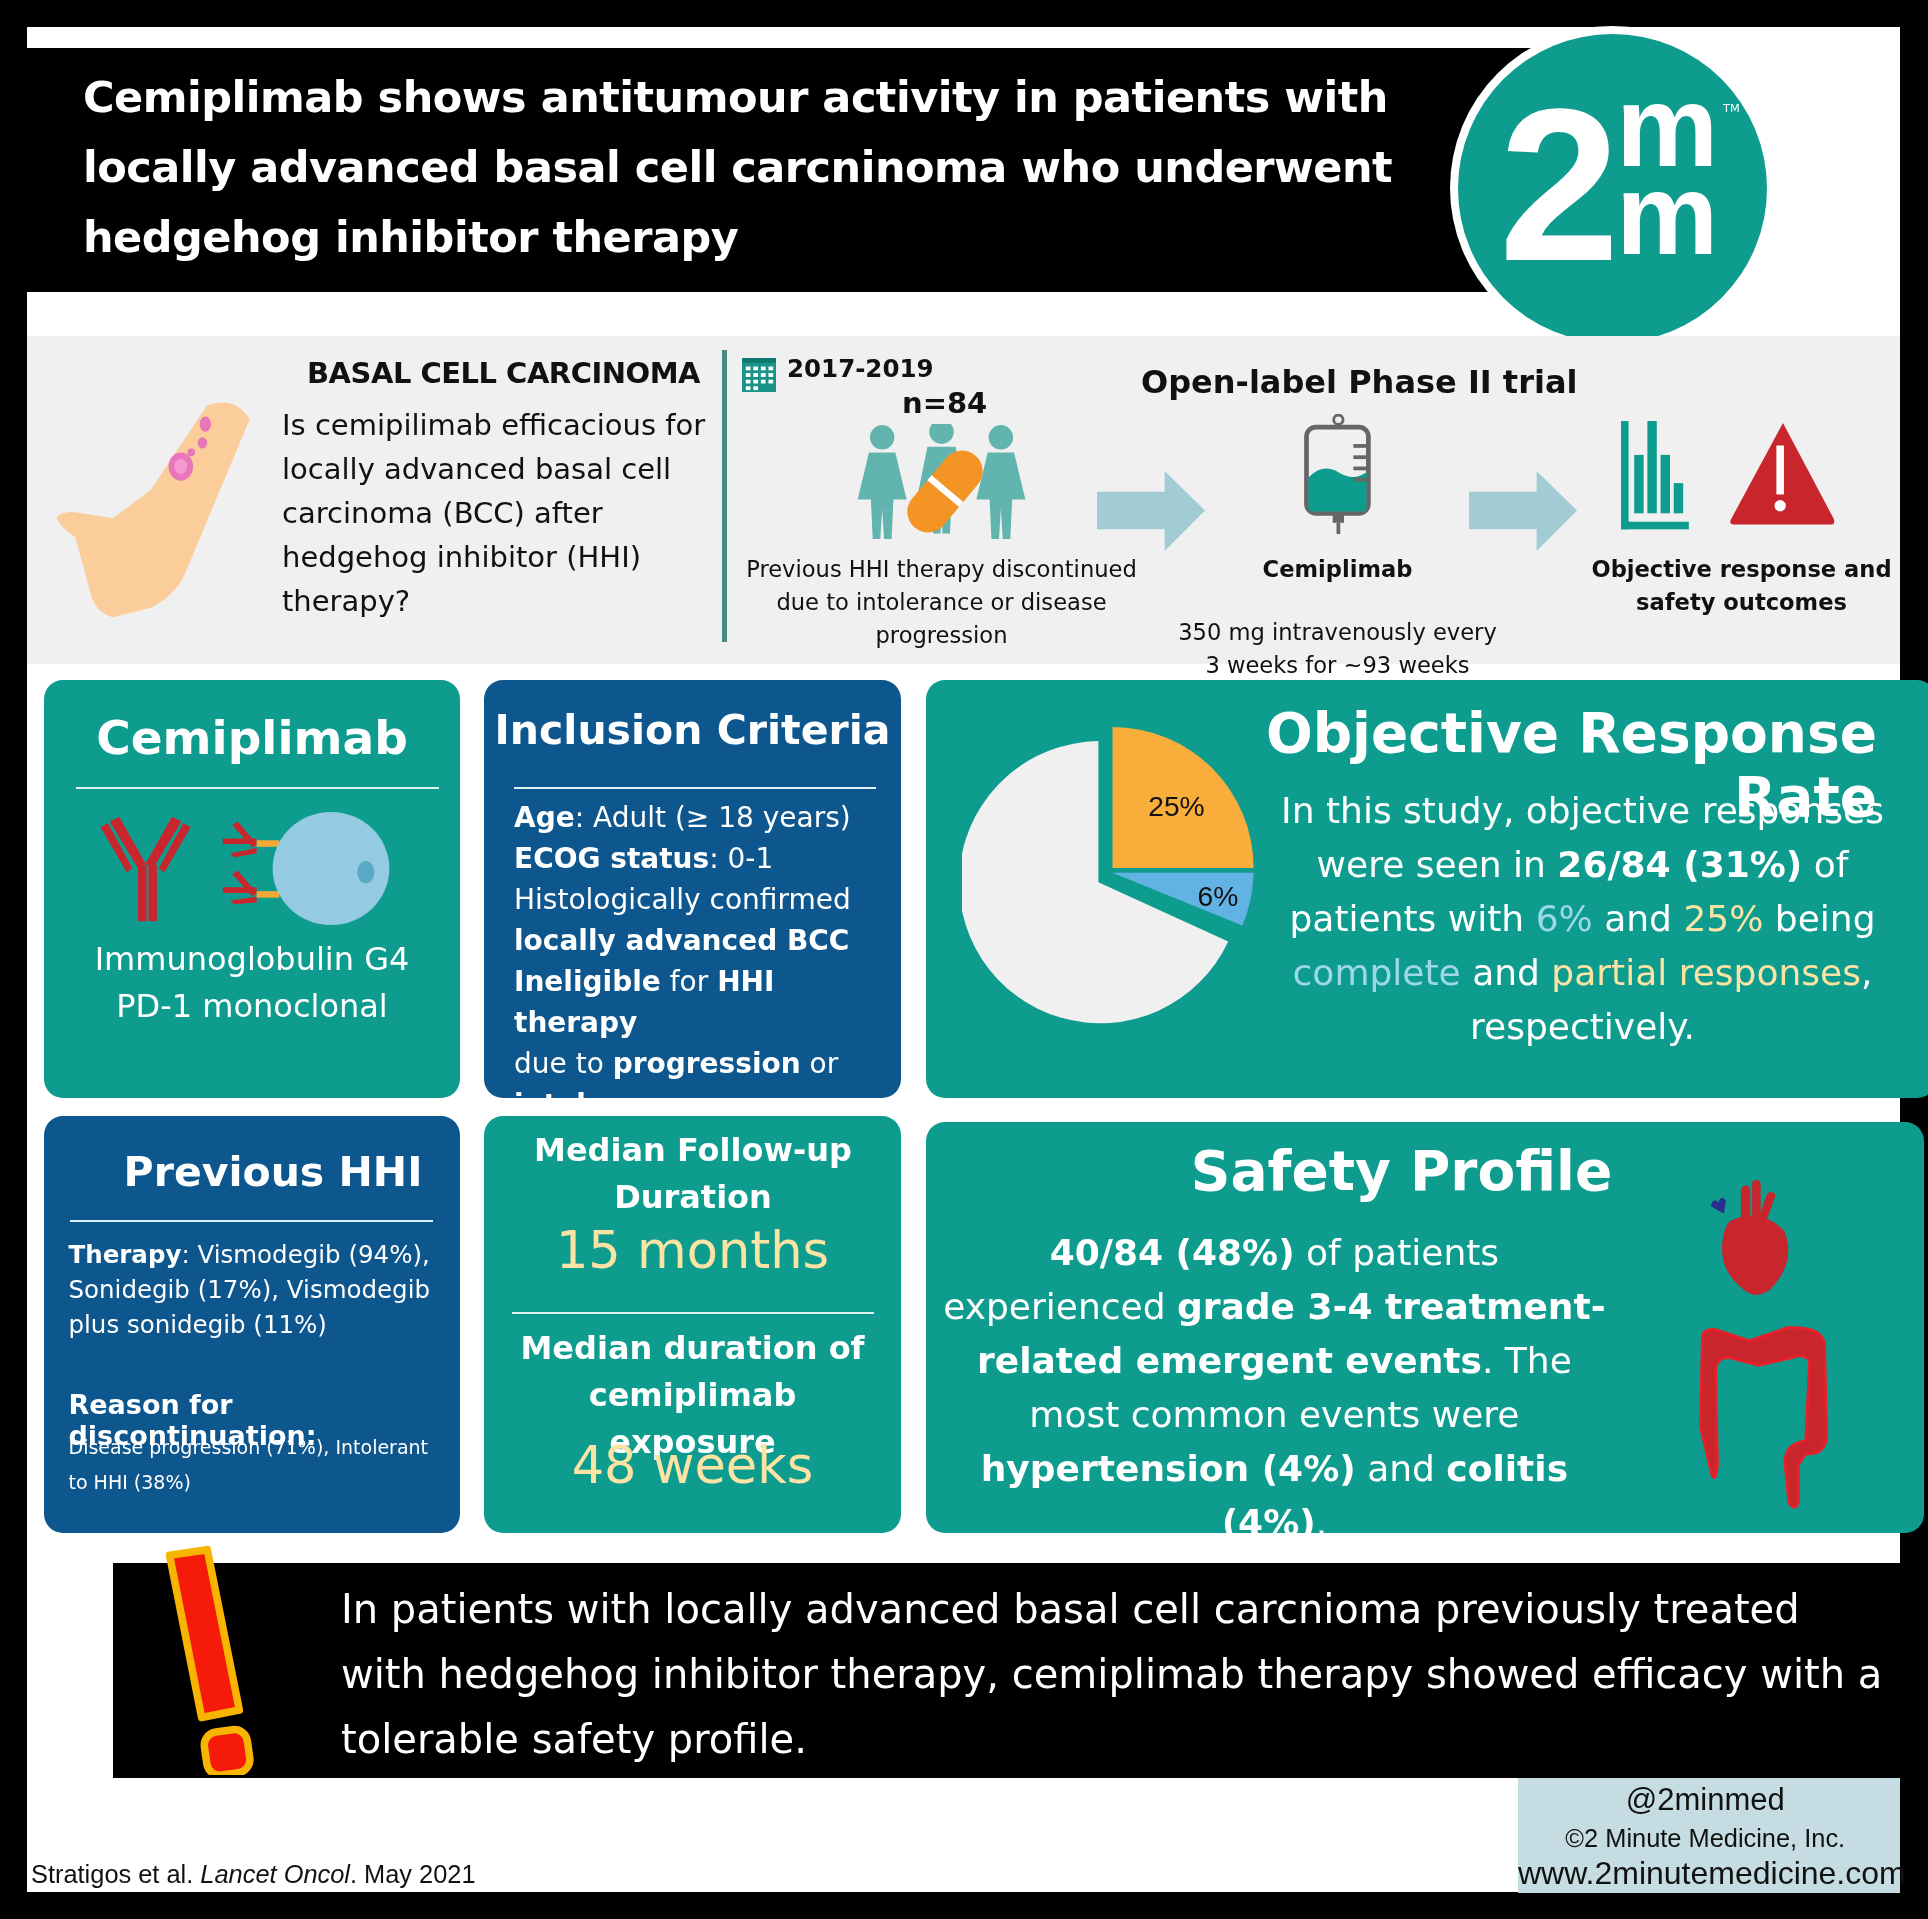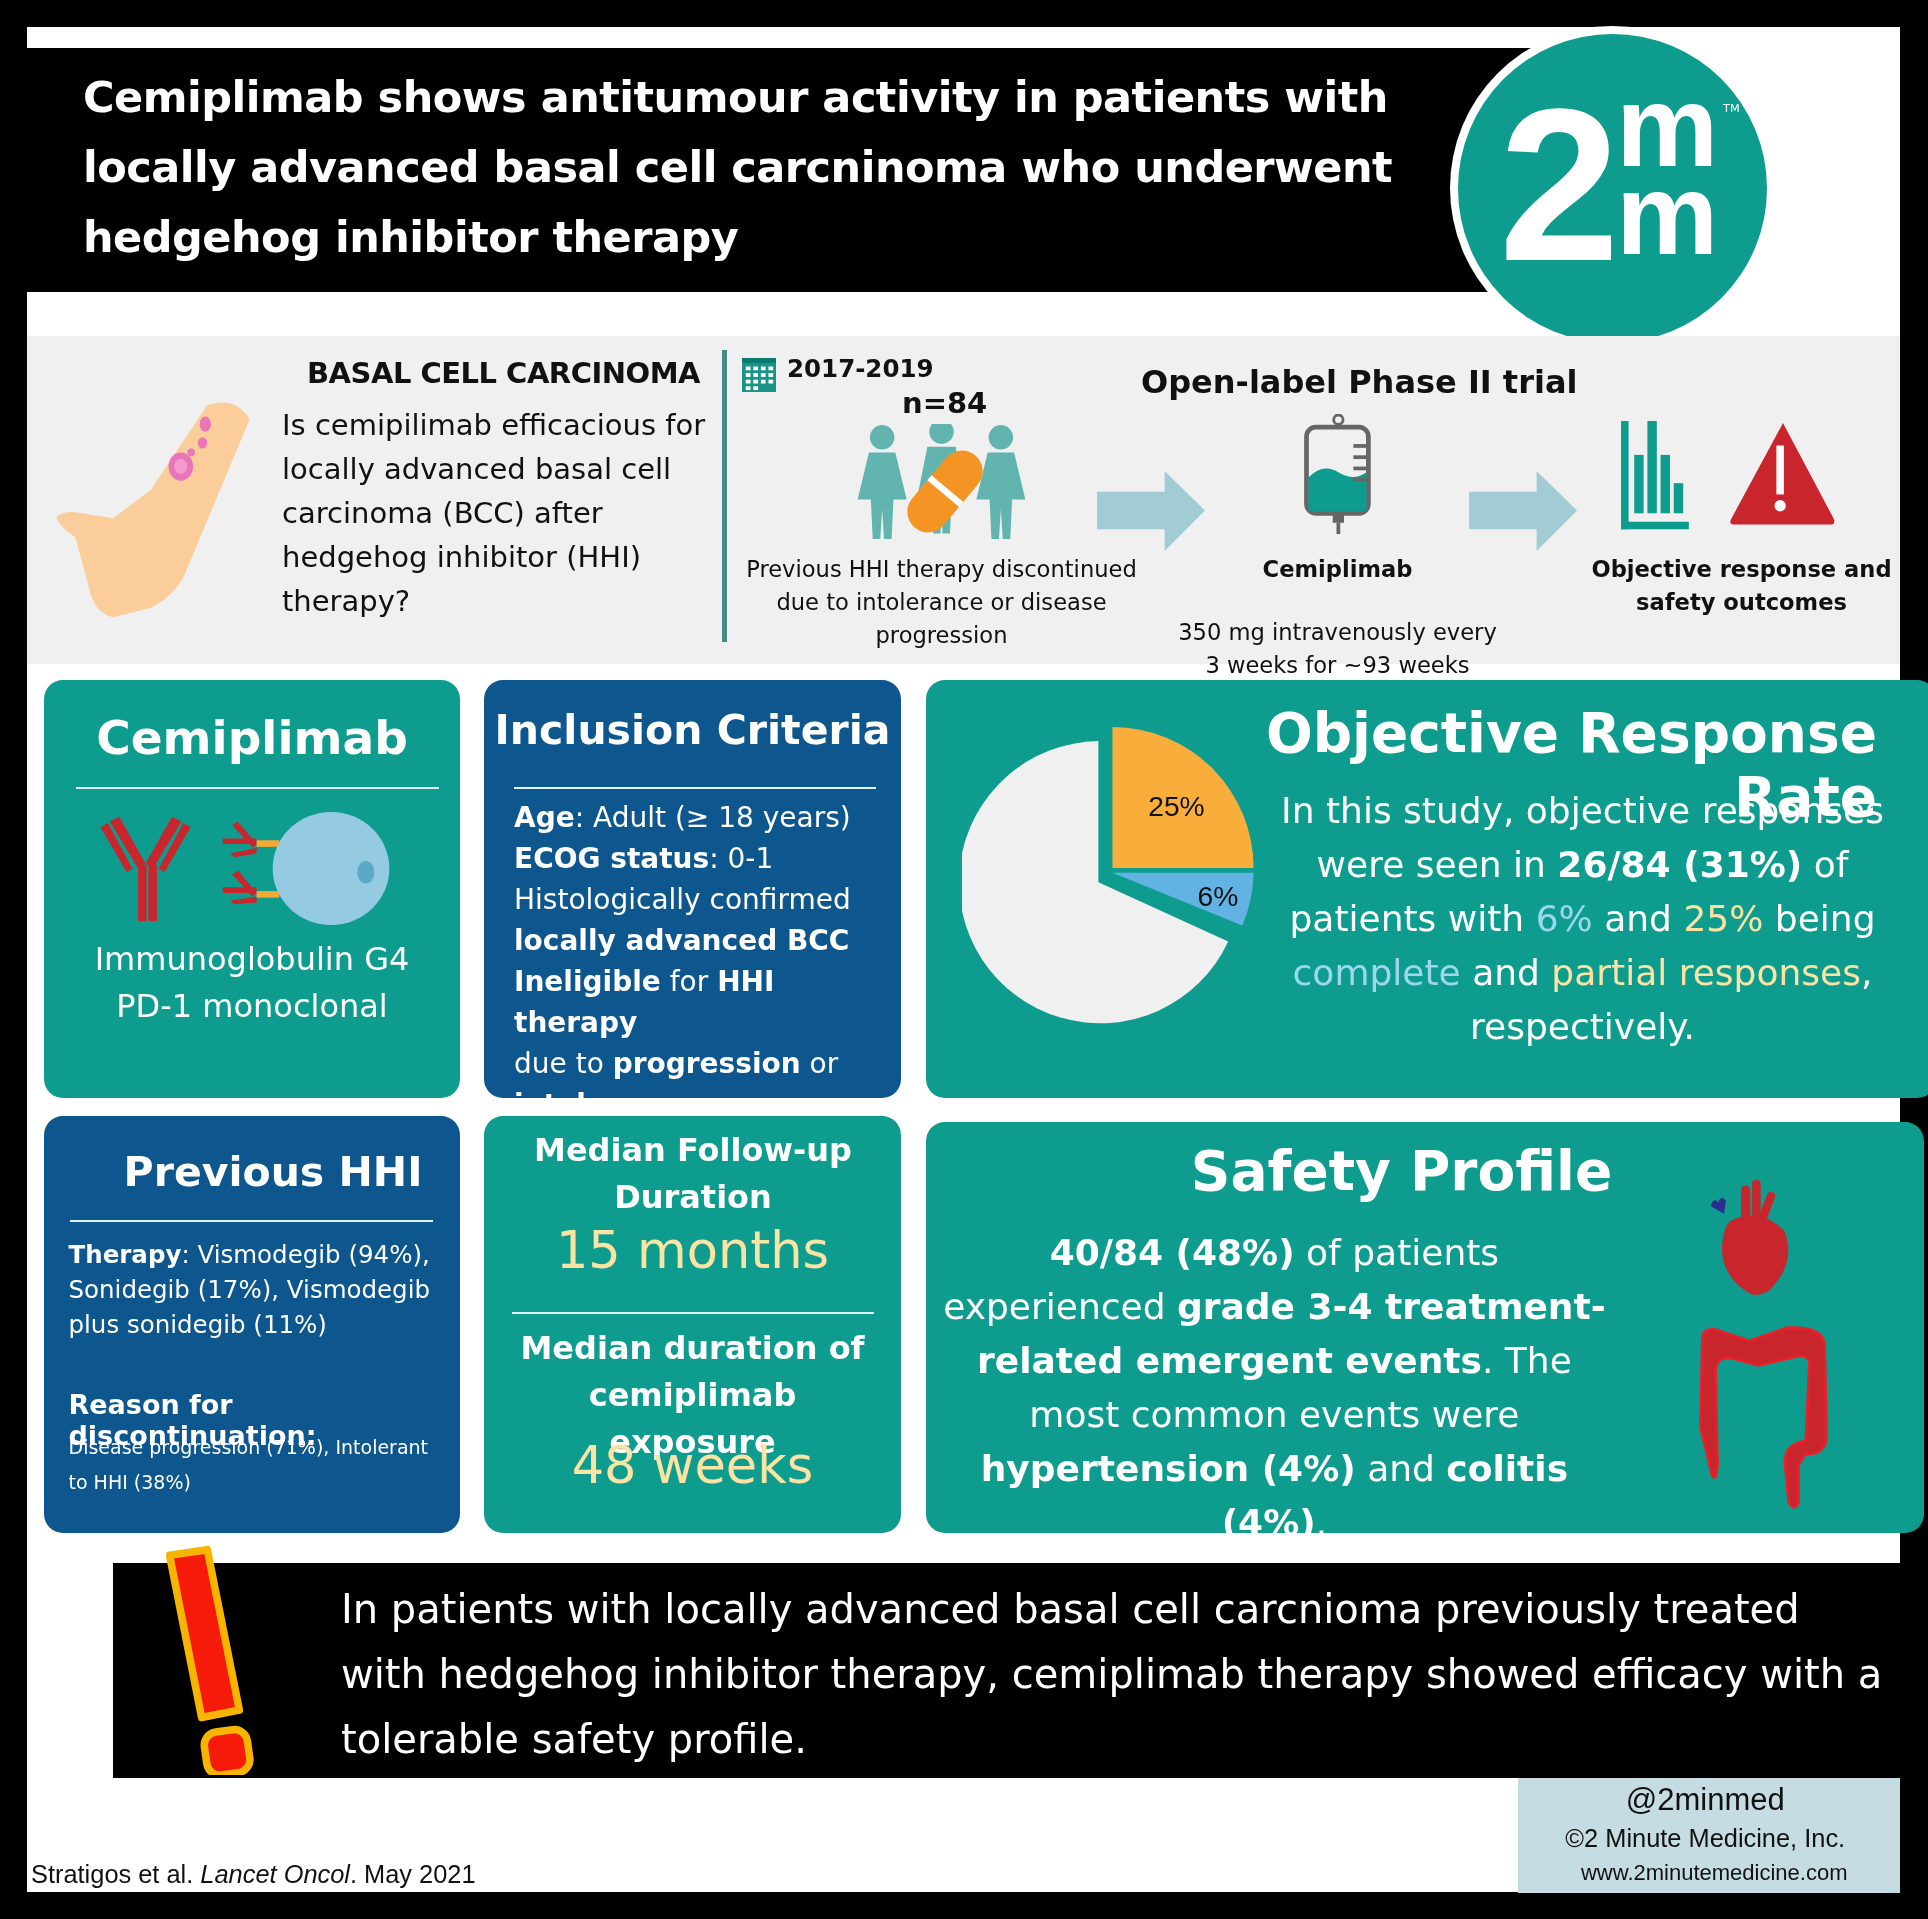--- a/index.html
+++ b/index.html
@@ -239,17 +239,17 @@
 <svg class="abs" style="left:160px;top:1544px" width="104" height="231" viewBox="0 0 110 245">
   <polygon points="10,12 50,6 84,176 44,184" fill="#f51a0a" stroke="#f7b400" stroke-width="8" stroke-linejoin="round"></polygon>
   <rect x="48" y="198" width="46" height="46" rx="14" fill="#f51a0a" stroke="#f7b400" stroke-width="8" transform="rotate(-8 71 221)"></rect>
 </svg>
 <div id="concl-text" class="abs">In patients with locally advanced basal cell carcnioma previously treated with hedgehog inhibitor therapy, cemiplimab therapy showed efficacy with a tolerable safety profile.</div>
 
 <div id="footer" class="abs">
   <div style="text-align:center;padding-right:7.5px;font-family:'Liberation Sans',sans-serif;color:#111;">
     <div style="font-size:31px;line-height:40px;padding-top:1.9px;">@2minmed</div>
     <div style="font-size:25.4px;line-height:36px;">©2 Minute Medicine, Inc.</div>
-    <div style="font-size:22px;line-height:34px;margin-left:18px;">www.2minutemedicine.com</div>
+    <div style="font-size:32px;line-height:34px;">www.2minutemedicine.com</div>
   </div>
 </div>
 <div id="cite" class="abs"><span>Stratigos et al. </span><i>Lancet Oncol</i><span>. May 2021</span></div>
 
 
 </body></html>

